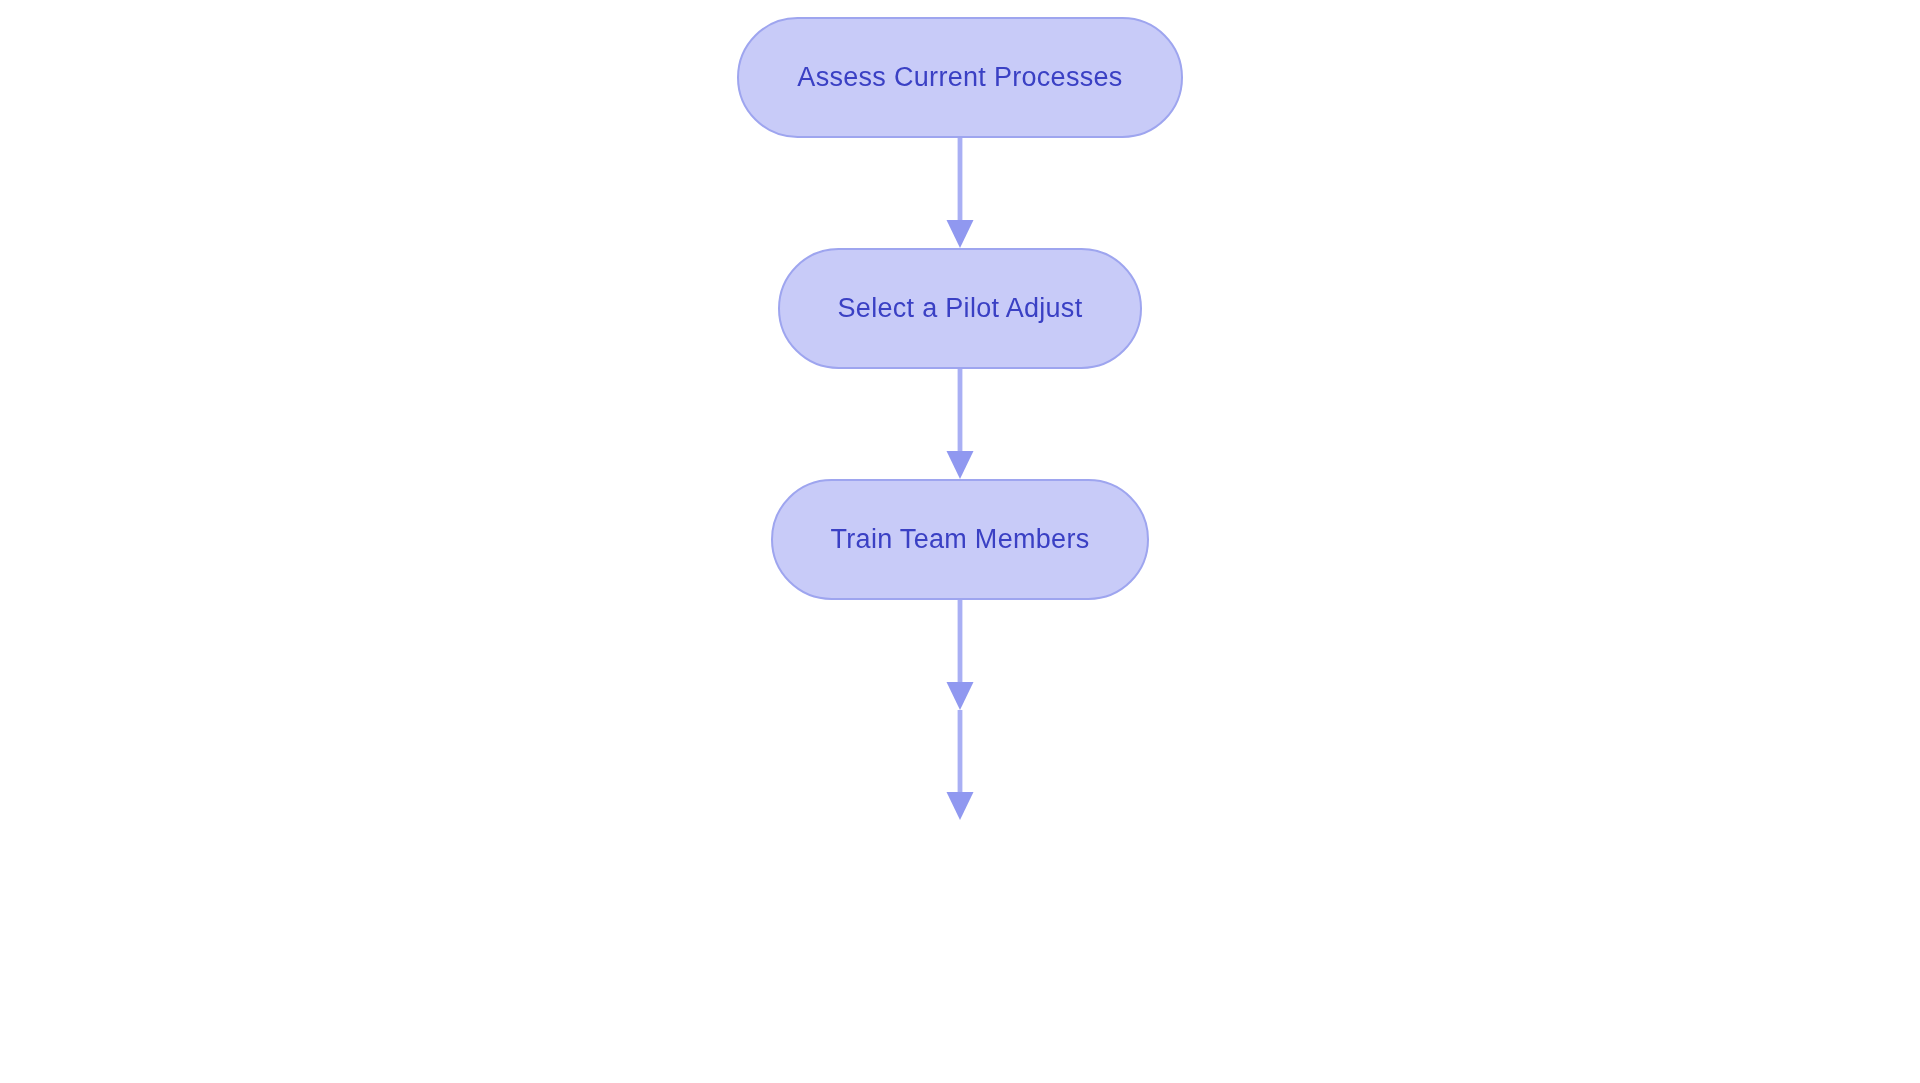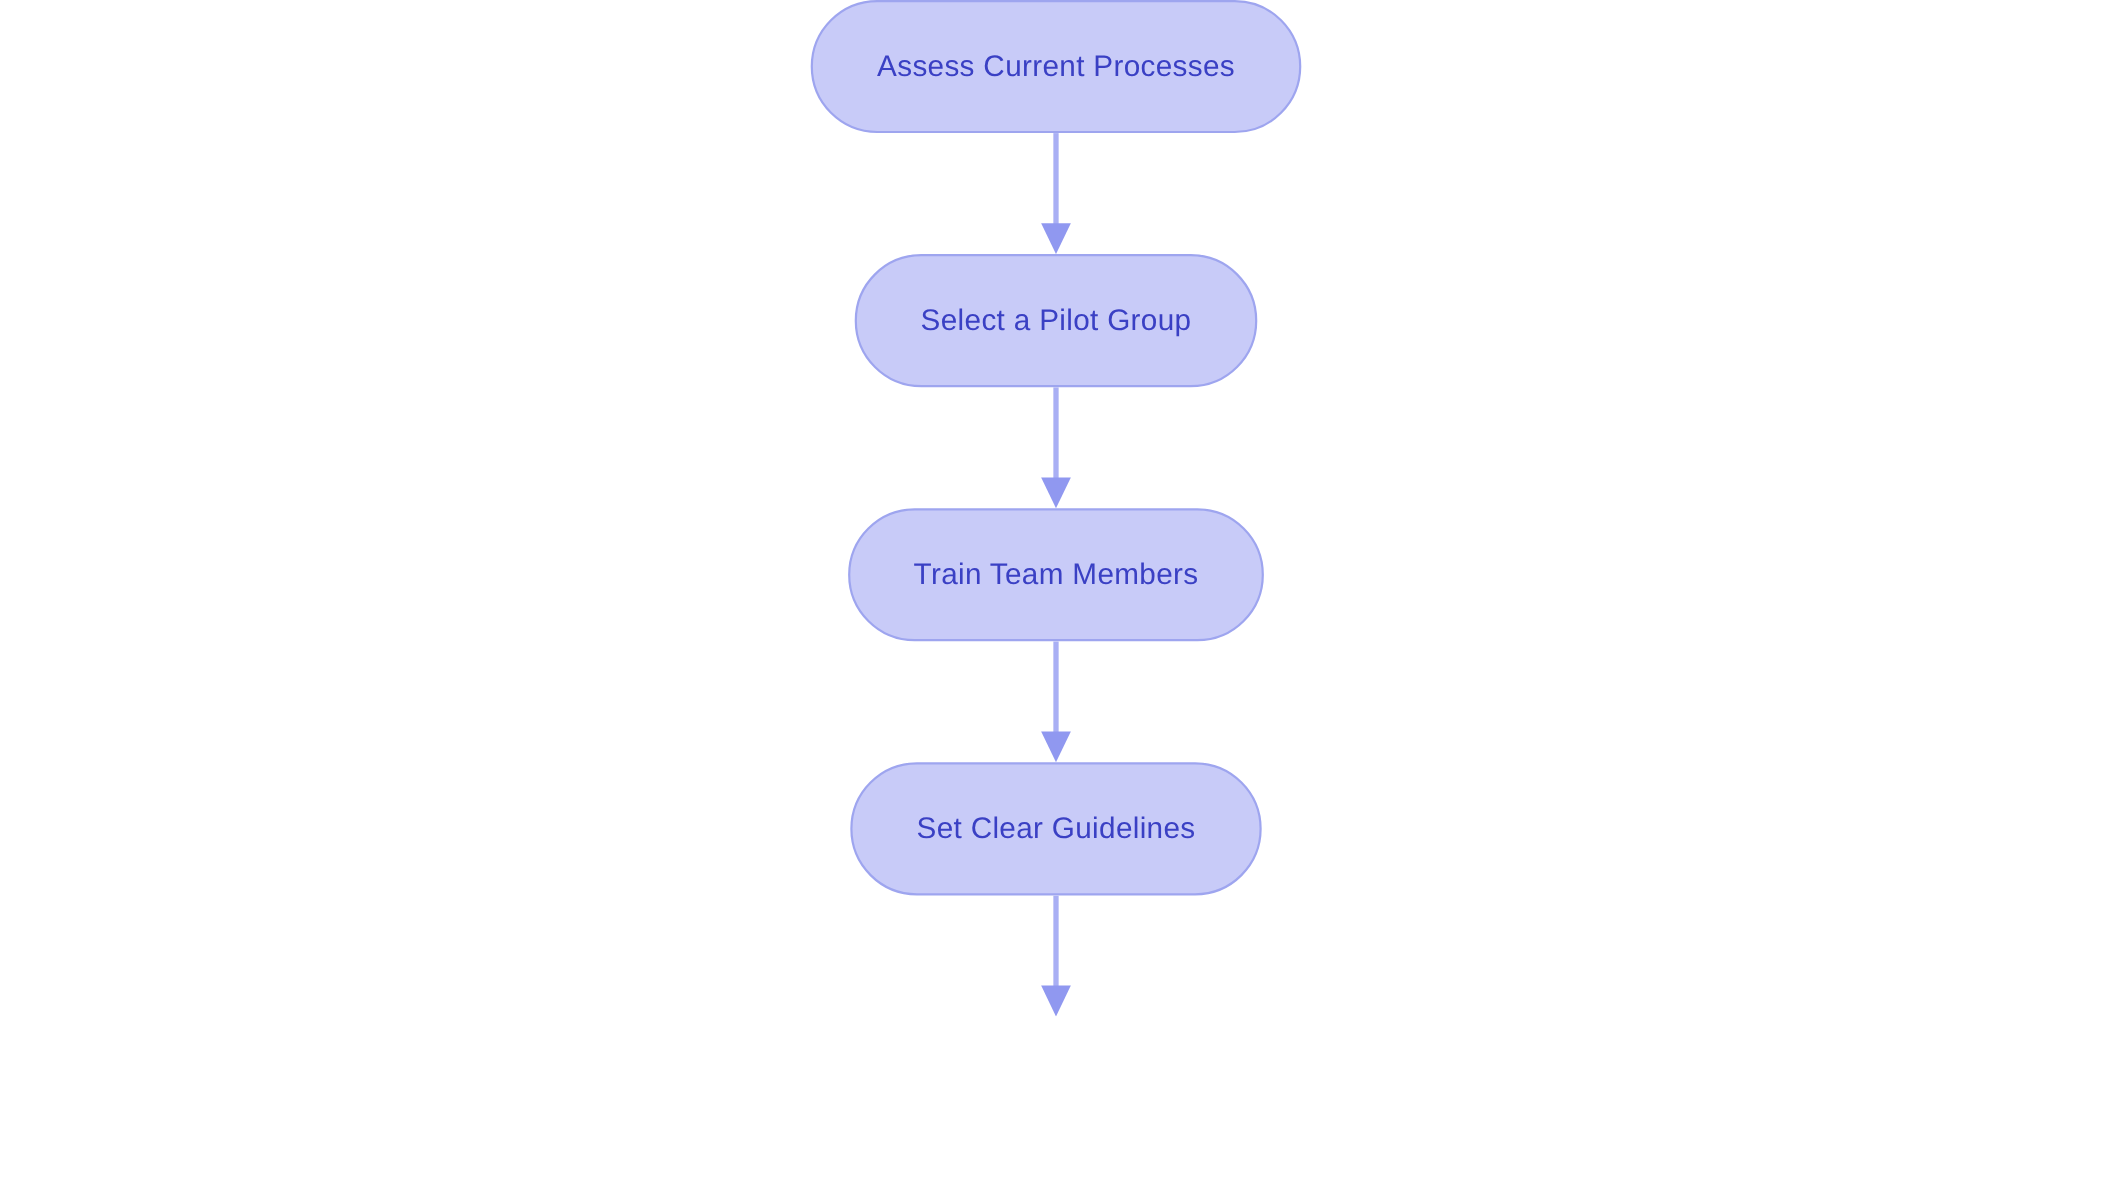--- a/index.html
+++ b/index.html
@@ -5,20 +5,21 @@
   html, body {
     margin: 0;
     padding: 0;
     background: #ffffff;
   }
   .canvas {
     position: relative;
     width: 1920px;
     height: 1083px;
     box-sizing: border-box;
+    padding-top: 17px;
     display: flex;
     flex-direction: column;
     align-items: center;
     font-family: "Liberation Sans", "DejaVu Sans", sans-serif;
     background: var(--background, #ffffff);
     overflow: hidden;
   }
   .node {
     box-sizing: border-box;
     height: 121px;
@@ -49,35 +50,34 @@
 
 <div class="canvas">
 
   <div class="node">Assess Current Processes</div>
 
   <svg class="arrow" viewBox="0 0 30 110" aria-hidden="true">
     <rect class="stem" x="12.6" y="0" width="4.8" height="86"></rect>
     <polygon class="head" points="1.5,82 28.5,82 15,110"></polygon>
   </svg>
 
-  <div class="node">Select a Pilot Group</div>
+  <div class="node">Select a Pilot Adjust</div>
 
   <svg class="arrow" viewBox="0 0 30 110" aria-hidden="true">
     <rect class="stem" x="12.6" y="0" width="4.8" height="86"></rect>
     <polygon class="head" points="1.5,82 28.5,82 15,110"></polygon>
   </svg>
 
   <div class="node">Train Team Members</div>
 
   <svg class="arrow" viewBox="0 0 30 110" aria-hidden="true">
     <rect class="stem" x="12.6" y="0" width="4.8" height="86"></rect>
     <polygon class="head" points="1.5,82 28.5,82 15,110"></polygon>
   </svg>
 
-  <div class="node">Set Clear Guidelines</div>
 
   <svg class="arrow" viewBox="0 0 30 110" aria-hidden="true">
     <rect class="stem" x="12.6" y="0" width="4.8" height="86"></rect>
     <polygon class="head" points="1.5,82 28.5,82 15,110"></polygon>
   </svg>
 
 
 </div>
 
 </body></html>

